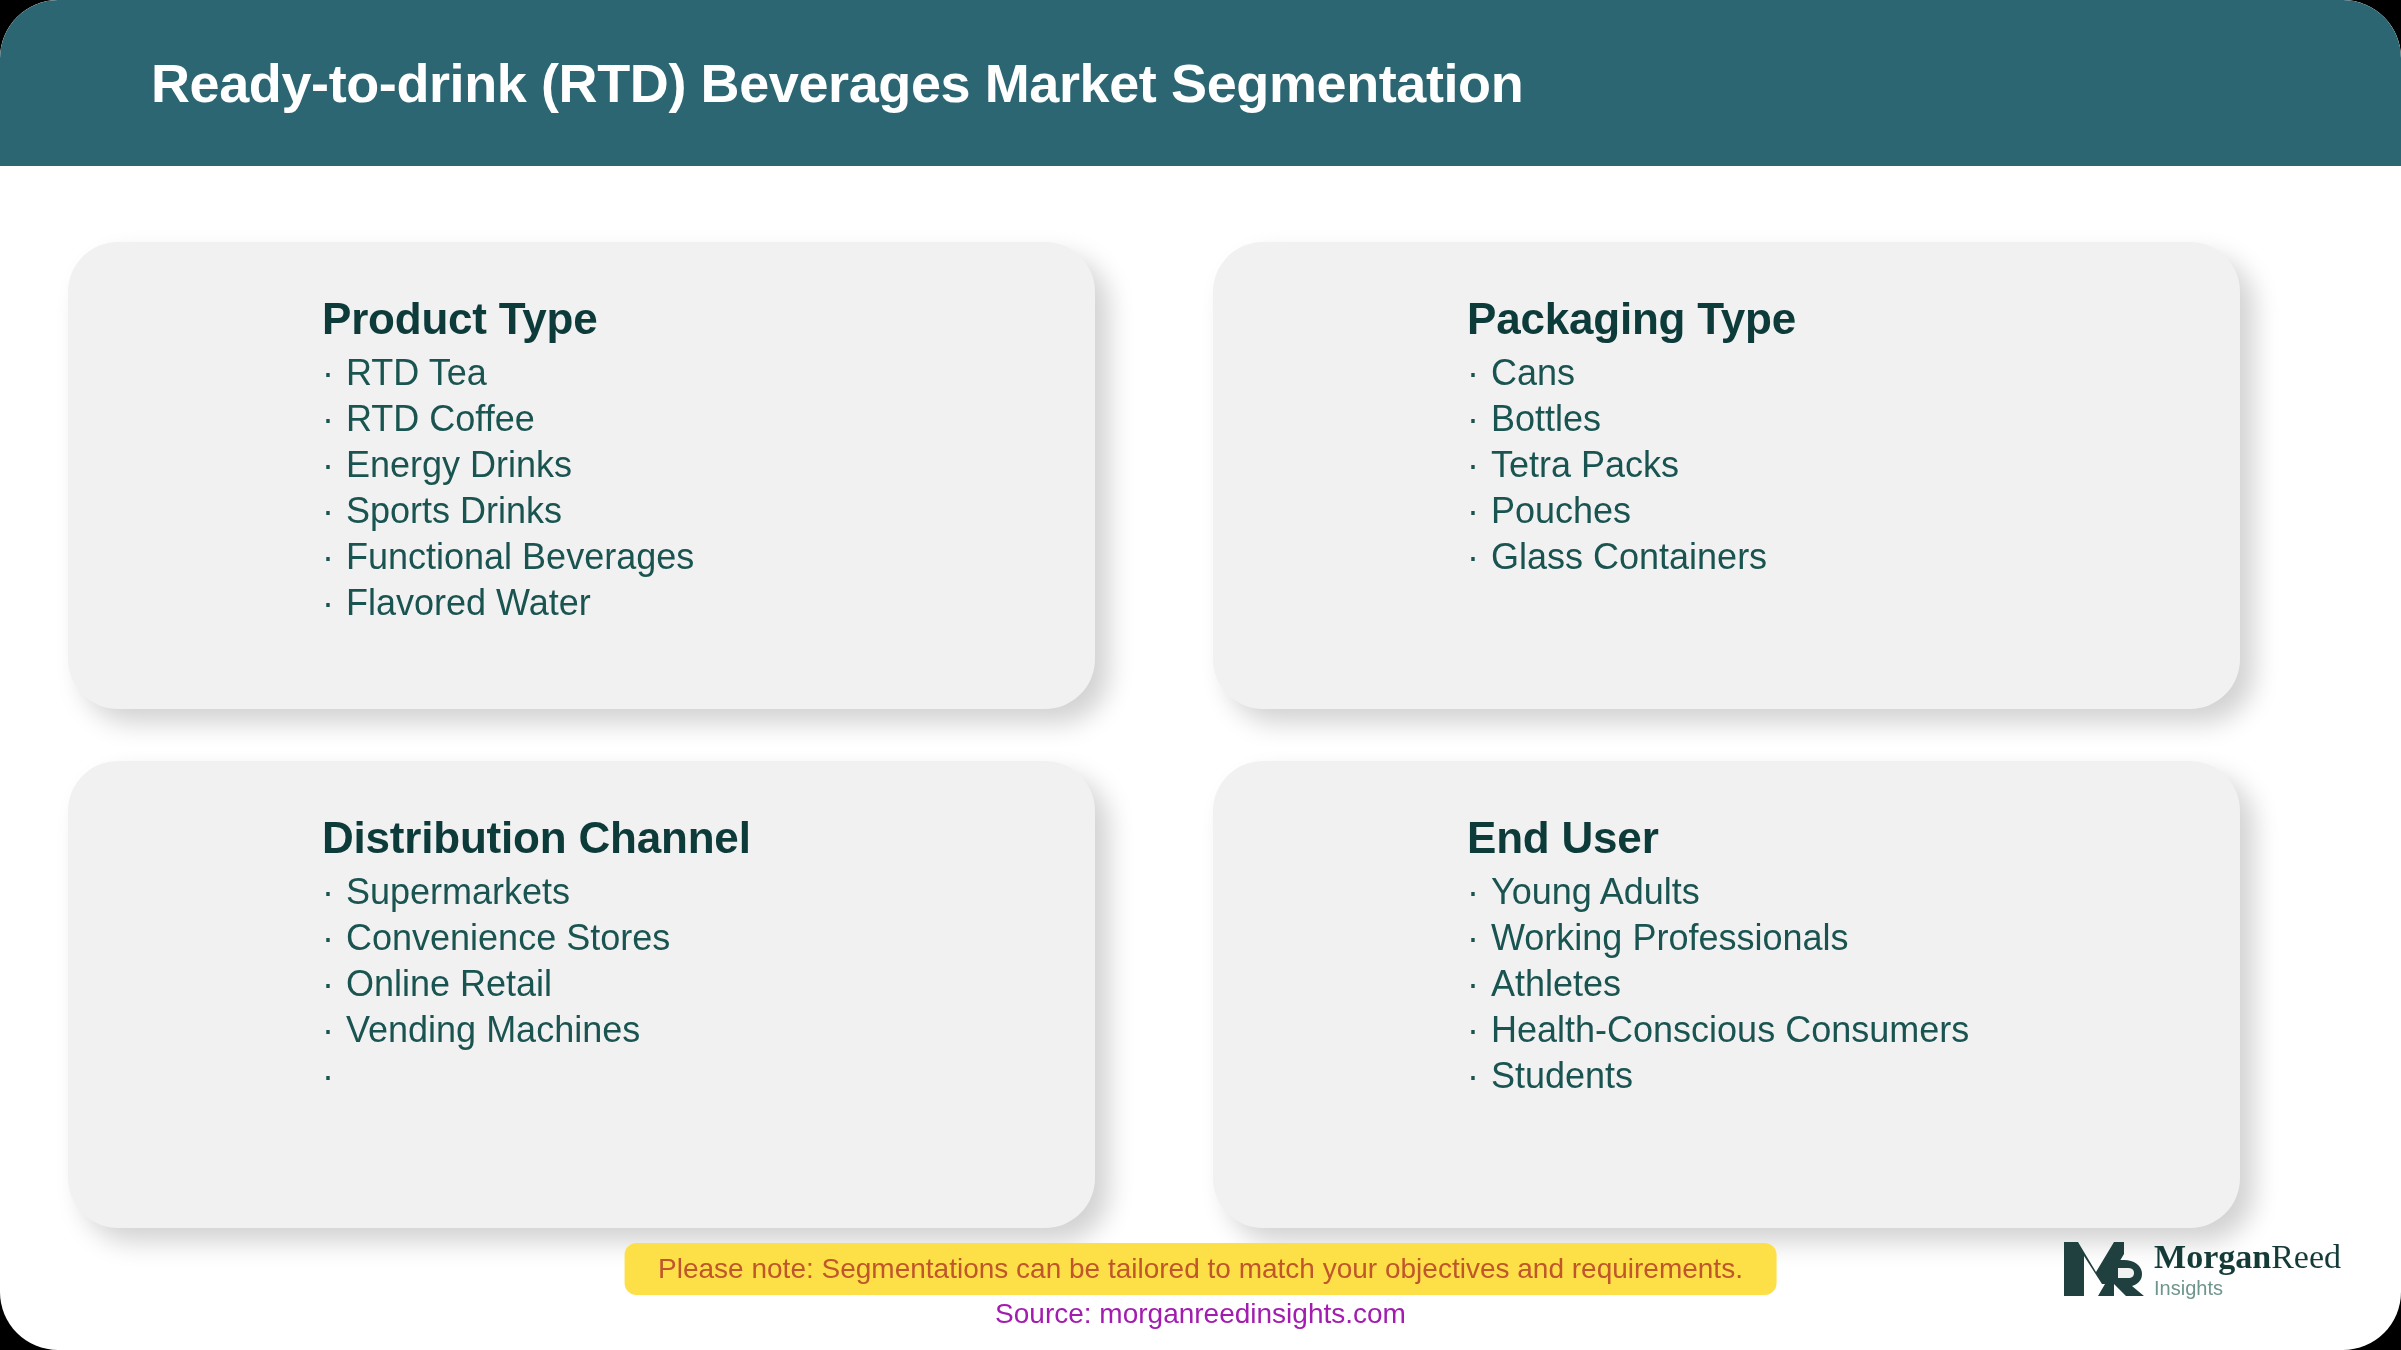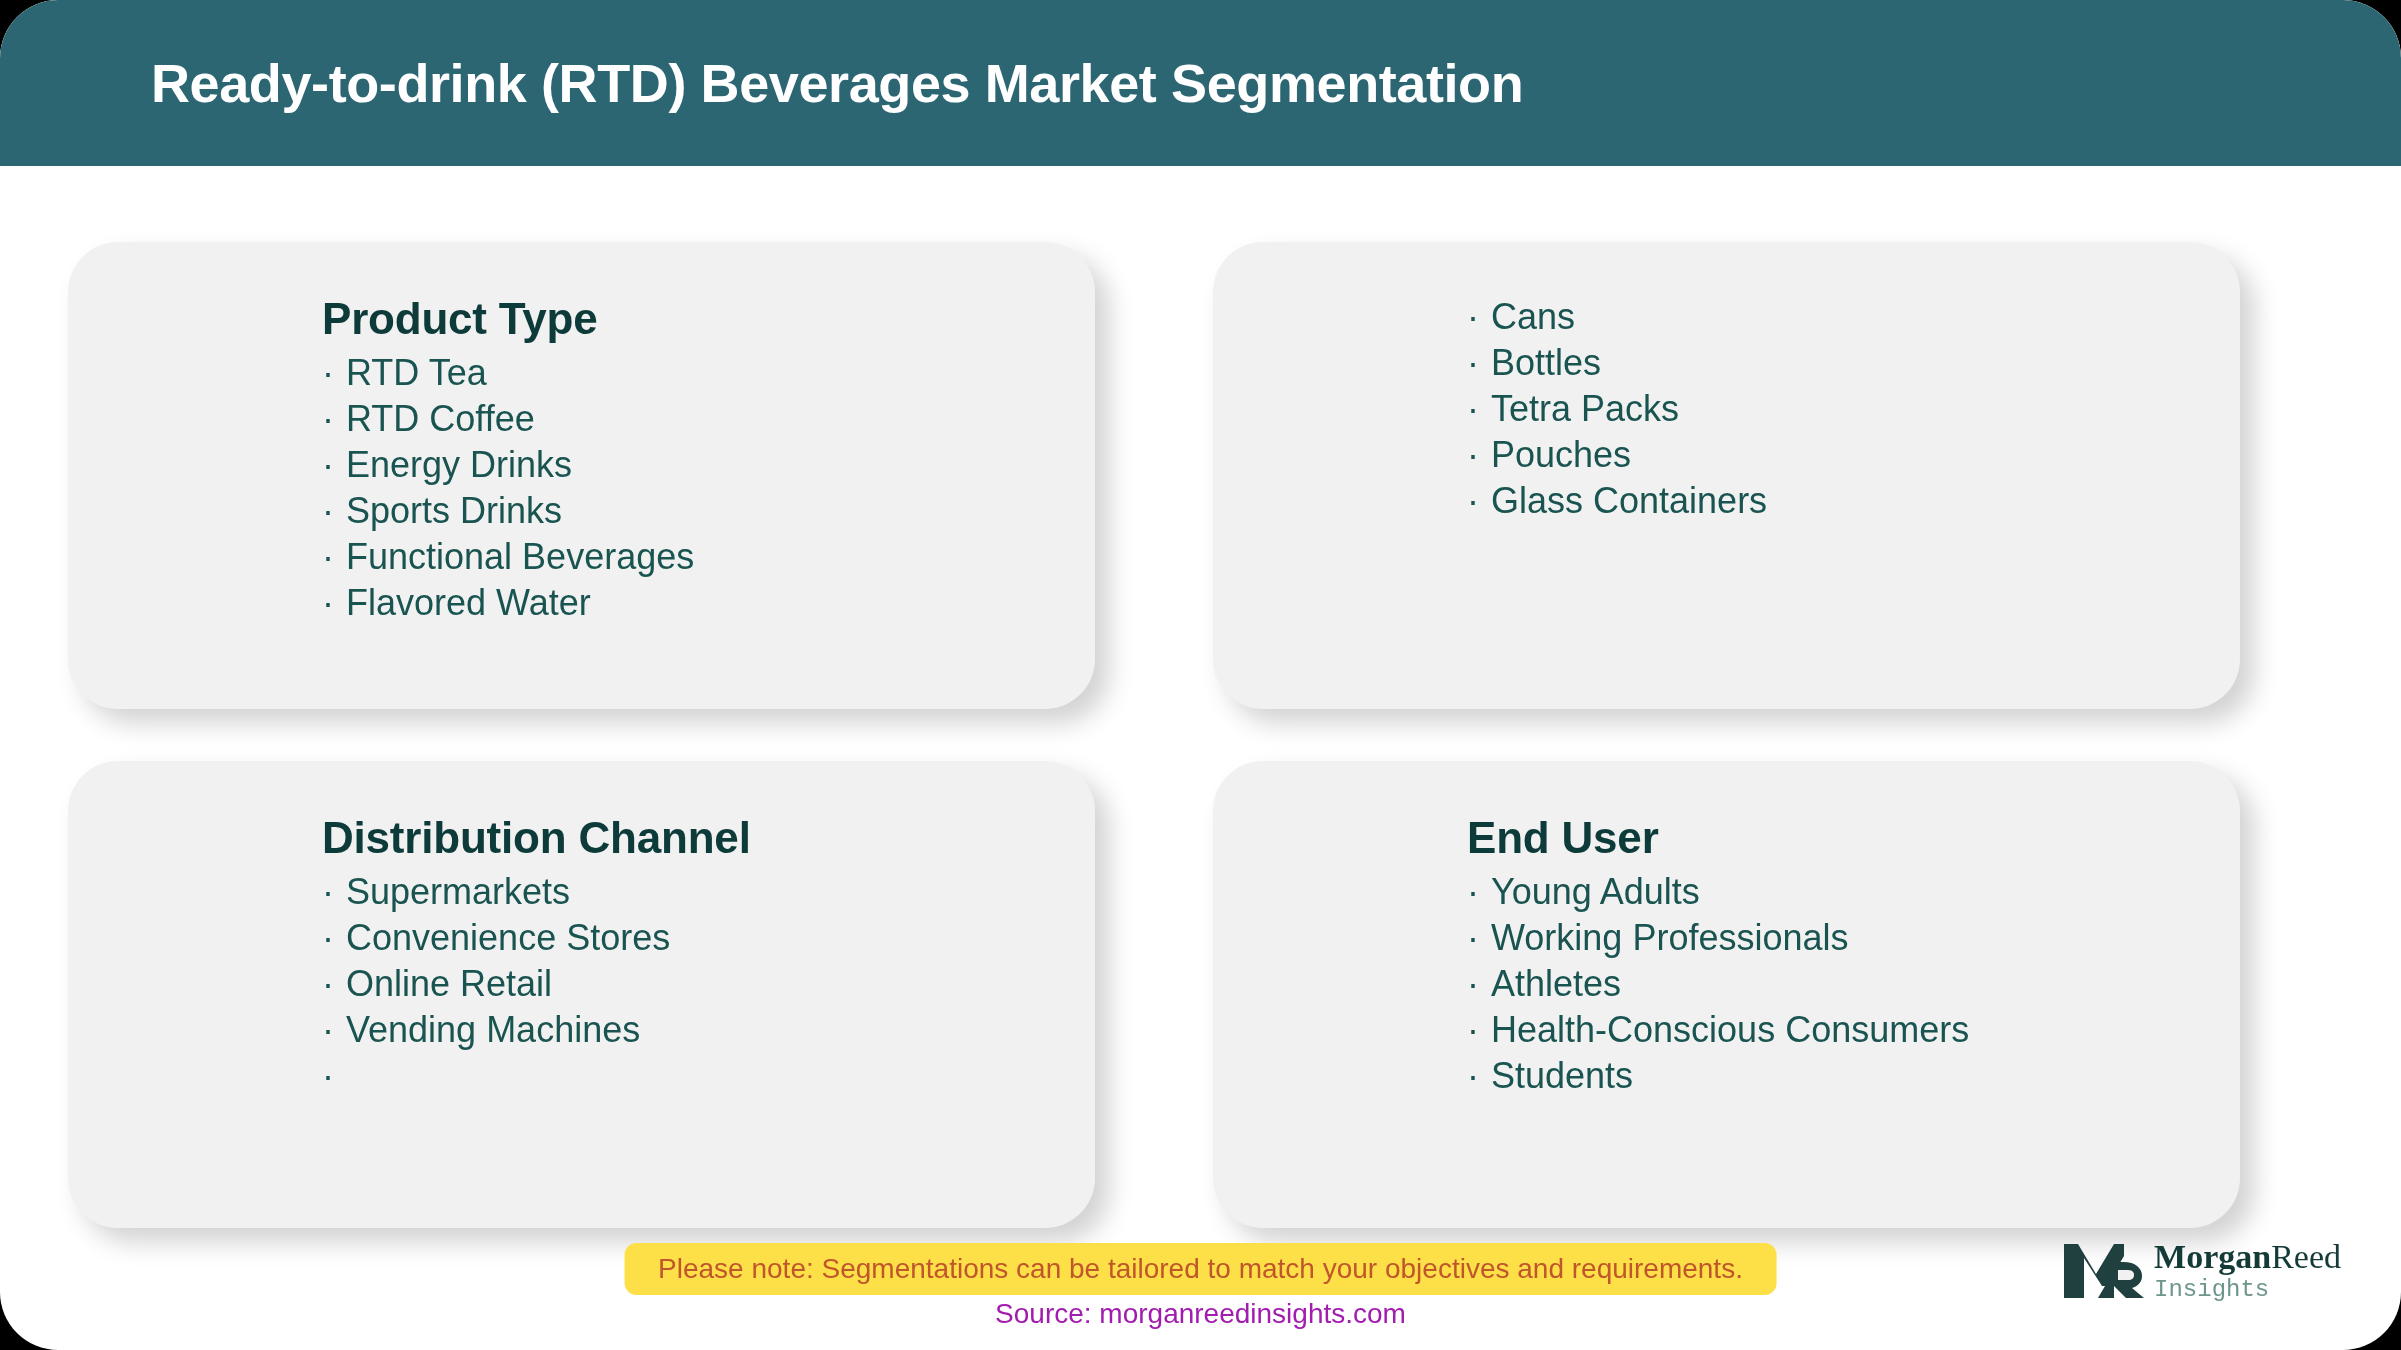--- a/index.html
+++ b/index.html
@@ -147,22 +147,22 @@
   .logo-text { line-height: 1; }
   .logo-line1 {
     font-family: "Liberation Serif", serif;
     font-size: 34px;
     color: #143b38;
     white-space: nowrap;
   }
   .logo-line1 .brand-a { font-weight: bold; }
   .logo-line1 .brand-b { font-weight: normal; }
   .logo-line2 {
-    font-family: Liberation Mono, monospace;
-    font-size: 24px;
+    font-family: Liberation Sans, sans-serif;
+    font-size: 20px;
     color: #6e958c;
     margin-top: 4px;
     white-space: nowrap;
   }
 </style>
 </head>
 <body>
 
 <div id="infographic">
 
@@ -181,20 +181,21 @@
           <li><span class="bullet">·</span><span>Energy Drinks</span></li>
           <li><span class="bullet">·</span><span>Sports Drinks</span></li>
           <li><span class="bullet">·</span><span>Functional Beverages</span></li>
           <li><span class="bullet">·</span><span>Flavored Water</span></li>
         </ul>
       </div>
     </div>
 
     <div class="card card-tr">
       <div class="card-inner">
+        <div class="card-title">Packaging Type</div>
         <ul class="card-list">
           <li><span class="bullet">·</span><span>Cans</span></li>
           <li><span class="bullet">·</span><span>Bottles</span></li>
           <li><span class="bullet">·</span><span>Tetra Packs</span></li>
           <li><span class="bullet">·</span><span>Pouches</span></li>
           <li><span class="bullet">·</span><span>Glass Containers</span></li>
         </ul>
       </div>
     </div>
 

